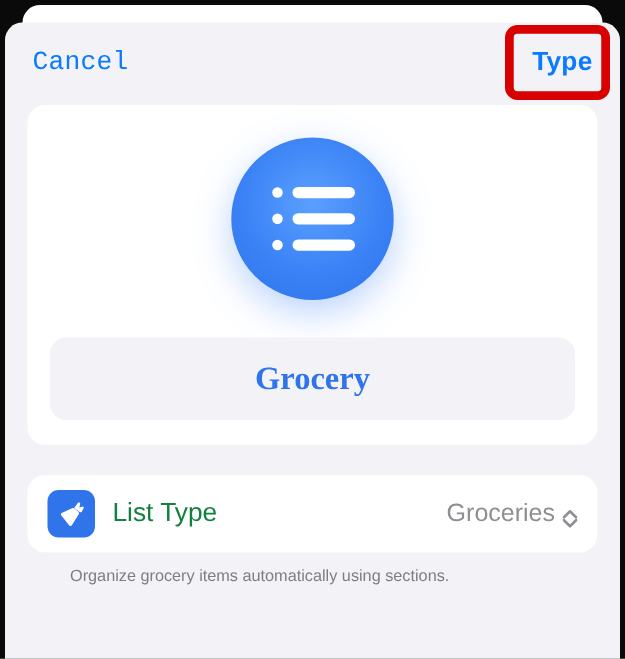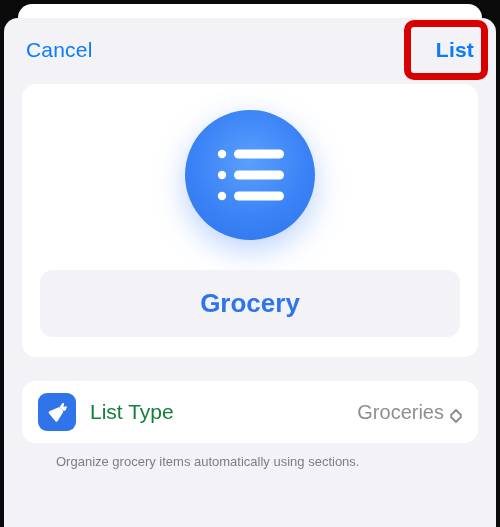--- a/index.html
+++ b/index.html
@@ -42,20 +42,21 @@
       justify-content: space-between;
       padding: 16px 18px 18px 22px;
       position: relative;
     }
     .header-left {
       color: #0a7aff;
       font-size: 21px;
       font-weight: 400;
       letter-spacing: 0.2px;
       cursor: pointer;
+      font-family: Liberation Mono, monospace;
     }
     .header-title {
       position: absolute;
       left: 50%;
       transform: translateX(-50%);
       color: #000;
       font-size: 21px;
       font-weight: 600;
       letter-spacing: 0.2px;
     }
@@ -88,20 +89,21 @@
     .card {
       background: #ffffff;
       border-radius: 14px;
       margin-bottom: 24px;
     }
     .icon-name-card {
       padding: 26px 18px 20px 18px;
       display: flex;
       flex-direction: column;
       align-items: center;
+      font-family: Liberation Serif, serif;
     }
     .big-icon-wrap {
       width: 130px;
       height: 130px;
       border-radius: 65px;
       background: radial-gradient(circle at 50% 40%, #5aa0ff 0%, #3b82f6 55%, #2f74ea 100%);
       display: flex;
       align-items: center;
       justify-content: center;
       box-shadow: 0 10px 30px rgba(59, 130, 246, 0.35);
@@ -183,21 +185,21 @@
 <div class="backdrop-card"></div>
 
 <div class="sheet">
 
   <div class="header">
     <div class="header-left">Cancel</div>
 
 
     <div class="header-right-wrap">
       <div class="done-highlight"></div>
-      <div class="header-right">List</div>
+      <div class="header-right">Type</div>
     </div>
   </div>
 
   <div class="content">
 
     <div class="card icon-name-card">
       <div class="big-icon-wrap">
         <svg viewBox="0 0 72 62">
           <circle cx="8" cy="10" r="4.2" fill="#ffffff"></circle>
           <circle cx="8" cy="31" r="4.2" fill="#ffffff"></circle>

